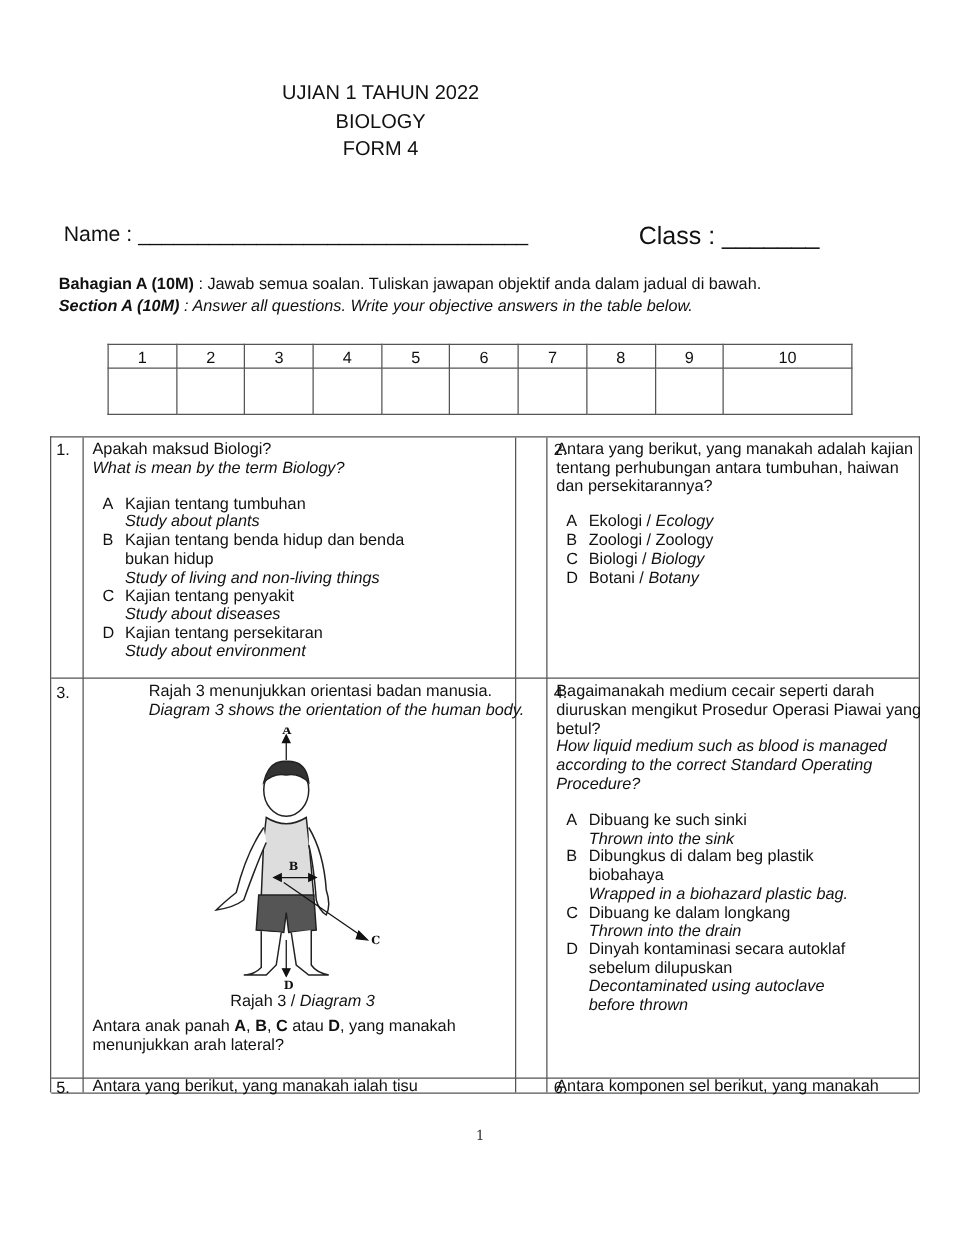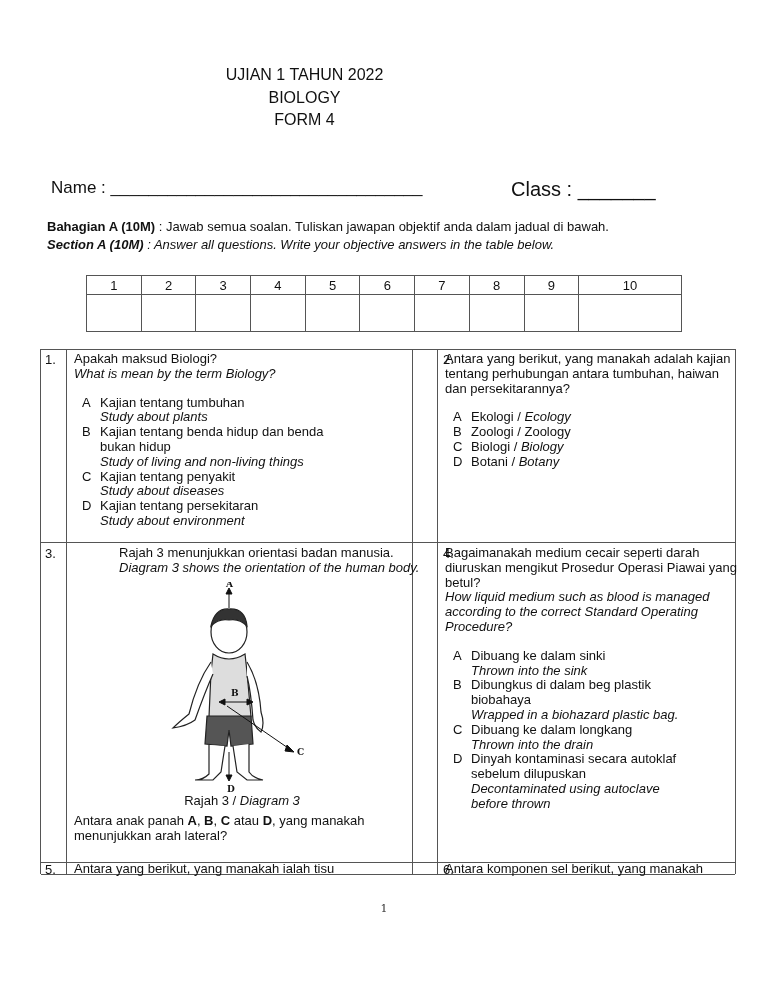--- a/index.html
+++ b/index.html
@@ -186,21 +186,21 @@
     <div><span>Antara anak panah </span><b>A</b><span>, </span><b>B</b><span>, </span><b>C</b><span> atau </span><b>D</b><span>, yang manakah menunjukkan arah lateral?</span></div>
   </div>
 
   <div class="num" style="left:402px; top:196px;">4.</div>
   <div class="cell" style="left:404px; top:196px; width:292px;">
     <div>Bagaimanakah medium cecair seperti darah diuruskan mengikut Prosedur Operasi Piawai yang betul?</div>
     <div class="it">How liquid medium such as blood is managed according to the correct Standard Operating Procedure?</div>
     <div class="gap"></div>
     <div class="opt">
         <span class="letter">A</span>
-        <span><span>Dibuang ke dalam sinki</span><br><span class="it">Thrown into the sink</span></span>
+        <span><span>Dibuang ke such sinki</span><br><span class="it">Thrown into the sink</span></span>
       </div>
     <div class="opt">
         <span class="letter">B</span>
         <span style="width:235px"><span>Dibungkus di dalam beg plastik biobahaya</span><br><span class="it">Wrapped in a biohazard plastic bag.</span></span>
       </div>
     <div class="opt">
         <span class="letter">C</span>
         <span><span>Dibuang ke dalam longkang</span><br><span class="it">Thrown into the drain</span></span>
       </div>
     <div class="opt">

